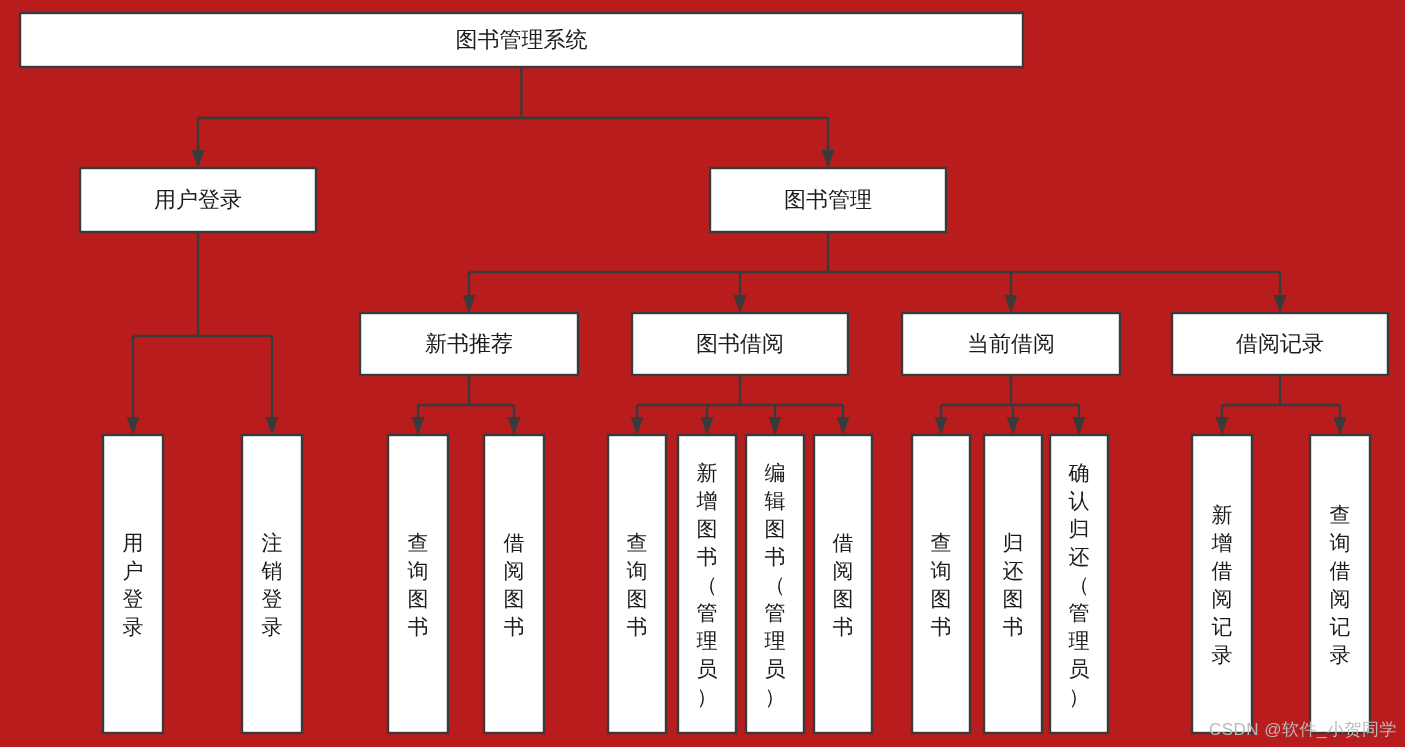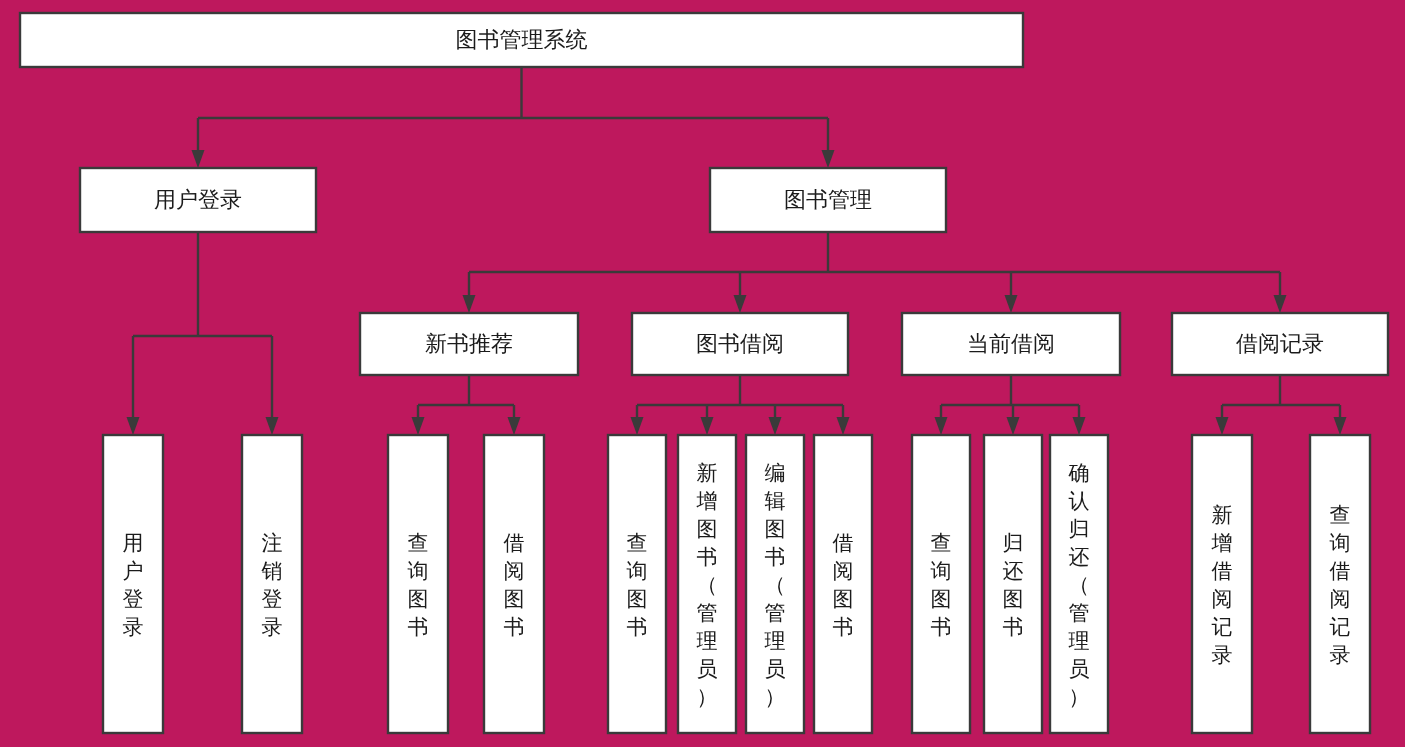--- a/index.html
+++ b/index.html
@@ -10,21 +10,21 @@
   body {
     width: 1405px;
     height: 747px;
     font-family: "Liberation Sans", "DejaVu Sans", sans-serif;
     overflow: hidden;
   }
   #diagram-root {
     position: relative;
     width: 1405px;
     height: 747px;
-    background: #be185d;
+    background: #b91c1c;
   }
   svg#tree-svg {
     position: absolute;
     left: 0;
     top: 0;
     width: 1405px;
     height: 747px;
     display: block;
   }
   .node-box {
@@ -206,14 +206,15 @@
           <text x="1222" class="node-label-v"><tspan x="1222" y="521.84">新</tspan><tspan x="1222" y="549.84">增</tspan><tspan x="1222" y="577.84">借</tspan><tspan x="1222" y="605.84">阅</tspan><tspan x="1222" y="633.84">记</tspan><tspan x="1222" y="661.84">录</tspan></text>
         </g>
         <g>
           <rect x="1310" y="435" width="60" height="298" class="node-box"></rect>
           <text x="1340" class="node-label-v"><tspan x="1340" y="521.84">查</tspan><tspan x="1340" y="549.84">询</tspan><tspan x="1340" y="577.84">借</tspan><tspan x="1340" y="605.84">阅</tspan><tspan x="1340" y="633.84">记</tspan><tspan x="1340" y="661.84">录</tspan></text>
         </g>
       </g>
 
   </svg>
 
+  <div class="watermark">CSDN @软件_小贺同学</div>
 
 </div>
 
 </body></html>

